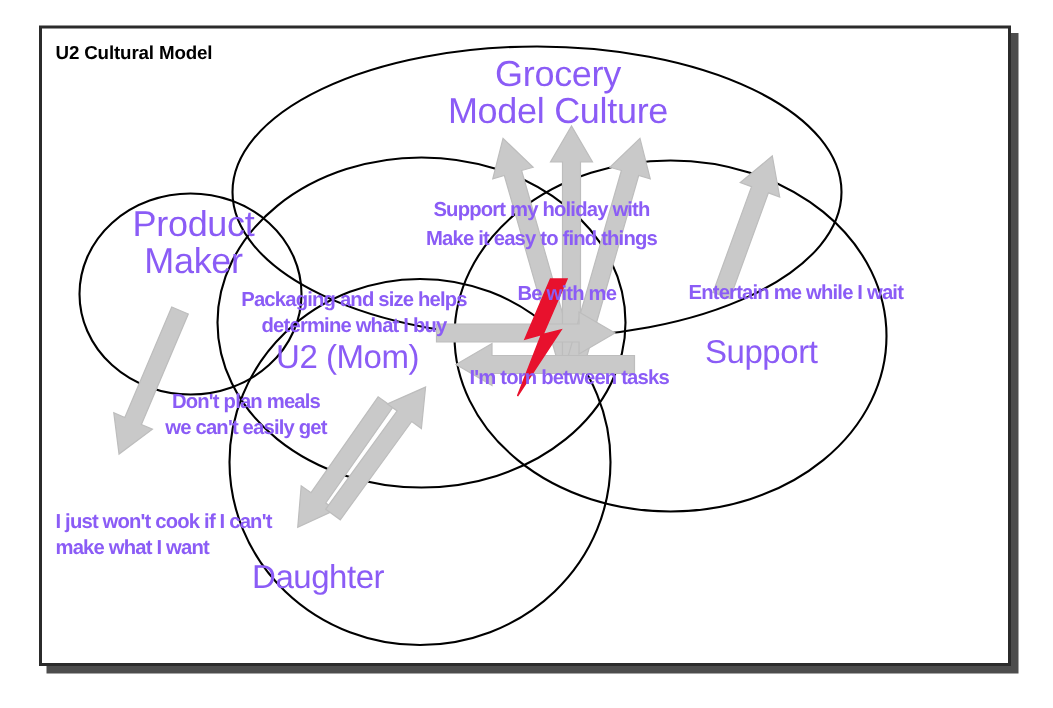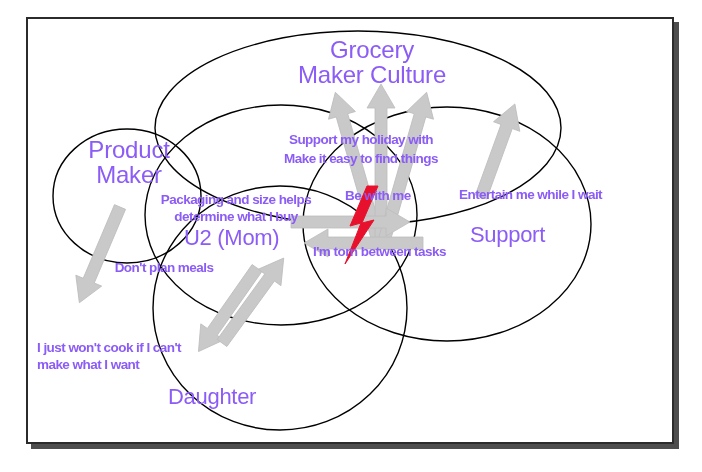--- a/index.html
+++ b/index.html
@@ -133,41 +133,43 @@
       </g>
       <g transform="rotate(36 222 343)">
         <polygon points="216,343 228,343 228,262 236,262 222,238 208,262 216,262" fill="#c9c9c9" stroke="#bdbdbd" stroke-width="0.8"></polygon>
       </g>
 
       <polygon points="367,186 350,226 361,223 345,264 374,220 362,223 378,186" fill="#e8112d" stroke="#e8112d" stroke-width="1"></polygon>
 
     </g>
   </svg>
 
+  <div class="model-title">U2 Cultural Model</div>
 
   <div class="lbl lbl-big ctr" style="left:372px; top:38px;">Grocery</div>
-  <div class="lbl lbl-big ctr" style="left:372px; top:63px;">Maker Culture</div>
+  <div class="lbl lbl-big ctr" style="left:372px; top:63px;">Model Culture</div>
 
   <div class="lbl lbl-big ctr" style="left:129px; top:138px;">Product</div>
   <div class="lbl lbl-big ctr" style="left:129px; top:163px;">Maker</div>
 
   <div class="lbl lbl-mid" style="left:470px; top:224px;">Support</div>
 
-  <div class="lbl lbl-mid" style="left:168px; top:386px;">Daughter</div>
+  <div class="lbl lbl-mid" style="left:168px; top:374px;">Daughter</div>
 
   <div class="lbl lbl-mid" style="left:184px; top:227px;">U2 (Mom)</div>
 
   <div class="lbl lbl-note ctr" style="left:361px; top:133px;">Support my holiday with</div>
   <div class="lbl lbl-note ctr" style="left:361px; top:152px;">Make it easy to find things</div>
 
   <div class="lbl lbl-note ctr" style="left:236px; top:193px;">Packaging and size helps</div>
   <div class="lbl lbl-note ctr" style="left:236px; top:210px;">determine what I buy</div>
 
   <div class="lbl lbl-note" style="left:345px; top:189px;">Be with me</div>
   <div class="lbl lbl-note" style="left:313px; top:245px;">I'm torn between tasks</div>
   <div class="lbl lbl-note" style="left:459px; top:188px;">Entertain me while I wait</div>
 
   <div class="lbl lbl-note ctr" style="left:164px; top:261px;">Don't plan meals</div>
+  <div class="lbl lbl-note ctr" style="left:164px; top:278px;">we can't easily get</div>
 
   <div class="lbl lbl-note" style="left:37px; top:341px;">I just won't cook if I can't</div>
   <div class="lbl lbl-note" style="left:37px; top:358px;">make what I want</div>
 
 </div>
 
 </body></html>

